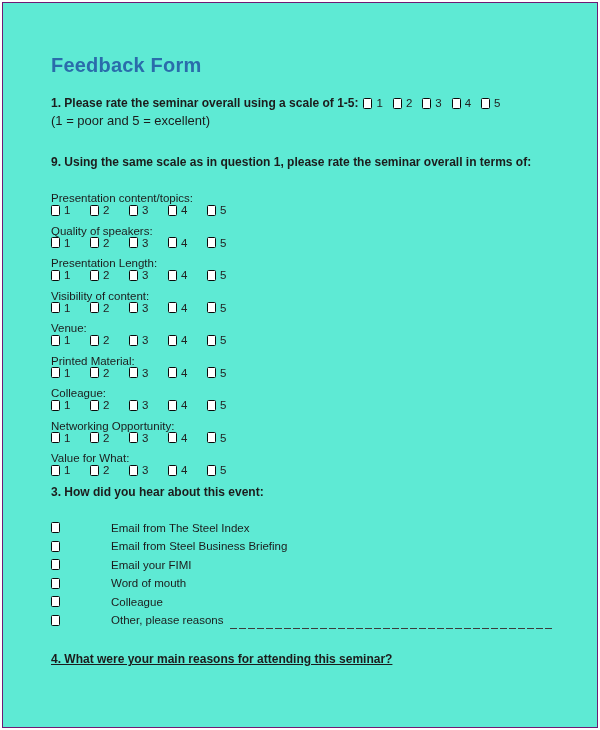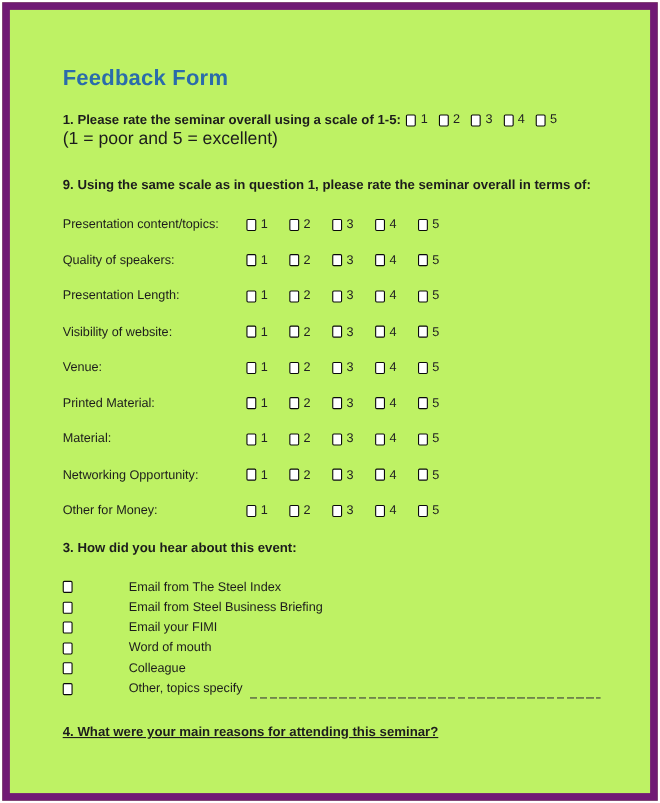--- a/index.html
+++ b/index.html
@@ -8,22 +8,22 @@
     width: 600px;
     height: 730px;
     background: #ffffff;
     font-family: "Liberation Sans", sans-serif;
     color: #1c1c1c;
     -webkit-font-smoothing: antialiased;
   }
   .page {
     position: absolute;
     top: 2px; left: 2px; right: 2px; bottom: 2px;
-    border: 7px solid #701a75;
-    background: #bef264;
+    border: 1px solid #701a75;
+    background: #5eead4;
     box-sizing: border-box;
     padding: 50px 45px 0 48px;
     overflow: hidden;
   }
   .title {
     font-size: 20px;
     font-weight: bold;
     color: var(--accent, #2a6cab);
     letter-spacing: 0.2px;
     margin: 0 0 19px 0;
@@ -57,38 +57,39 @@
     width: 9px;
     height: 11px;
     box-sizing: border-box;
     border: 1.5px solid #0a0a0a;
     border-radius: 1.5px;
     background: #fff;
     flex: none;
   }
   .num { font-size: 11.5px; color: #222; }
   .note {
-    font-size: 16px;
+    font-size: 13px;
     margin-top: 3px;
     line-height: 14px;
   }
   .q-heading {
     font-weight: bold;
     font-size: 12px;
     line-height: 15px;
     white-space: nowrap;
   }
   .q2-heading { margin-top: 27px; }
   .rate-rows { margin-top: 22px; }
   .rate-row {
     display: flex;
-    align-items: center;
+    align-items: flex-start;
     height: 12px;
     margin-bottom: 20.5px;
     font-size: 11.5px;
+    flex-direction: column;
   }
   .rate-label { width: 167px; flex: none; }
   .scale { display: flex; align-items: center; }
   .scale .opt { width: 39px; gap: 4px; }
   .q3-heading { margin-top: 3px; }
   .options { margin-top: 19px; }
   .option-row {
     display: flex;
     align-items: center;
     height: 18.5px;
@@ -215,21 +216,21 @@
             <span class="num">4</span>
           </span>
           <span class="opt">
             <span class="cb"></span>
             <span class="num">5</span>
           </span>
         </span>
       </div>
 
       <div class="rate-row">
-        <span class="rate-label">Visibility of website:</span>
+        <span class="rate-label">Visibility of content:</span>
         <span class="scale">
           <span class="opt">
             <span class="cb"></span>
             <span class="num">1</span>
           </span>
           <span class="opt">
             <span class="cb"></span>
             <span class="num">2</span>
           </span>
           <span class="opt">
@@ -293,21 +294,21 @@
             <span class="num">4</span>
           </span>
           <span class="opt">
             <span class="cb"></span>
             <span class="num">5</span>
           </span>
         </span>
       </div>
 
       <div class="rate-row">
-        <span class="rate-label">Material:</span>
+        <span class="rate-label">Colleague:</span>
         <span class="scale">
           <span class="opt">
             <span class="cb"></span>
             <span class="num">1</span>
           </span>
           <span class="opt">
             <span class="cb"></span>
             <span class="num">2</span>
           </span>
           <span class="opt">
@@ -345,21 +346,21 @@
             <span class="num">4</span>
           </span>
           <span class="opt">
             <span class="cb"></span>
             <span class="num">5</span>
           </span>
         </span>
       </div>
 
       <div class="rate-row">
-        <span class="rate-label">Other for Money:</span>
+        <span class="rate-label">Value for What:</span>
         <span class="scale">
           <span class="opt">
             <span class="cb"></span>
             <span class="num">1</span>
           </span>
           <span class="opt">
             <span class="cb"></span>
             <span class="num">2</span>
           </span>
           <span class="opt">
@@ -403,19 +404,19 @@
         <span class="option-label">Word of mouth</span>
       </div>
 
       <div class="option-row">
         <span class="cb"></span>
         <span class="option-label">Colleague</span>
       </div>
     </div>
   <div class="option-row">
     <span class="cb"></span>
-    <span class="option-label">Other, topics specify</span>
+    <span class="option-label">Other, please reasons</span>
     <span class="specify-line"></span>
   </div>
 
   <div class="q-heading q4-heading">4. What were your main reasons for attending this seminar?</div>
 
 </div>
 
 </body></html>

